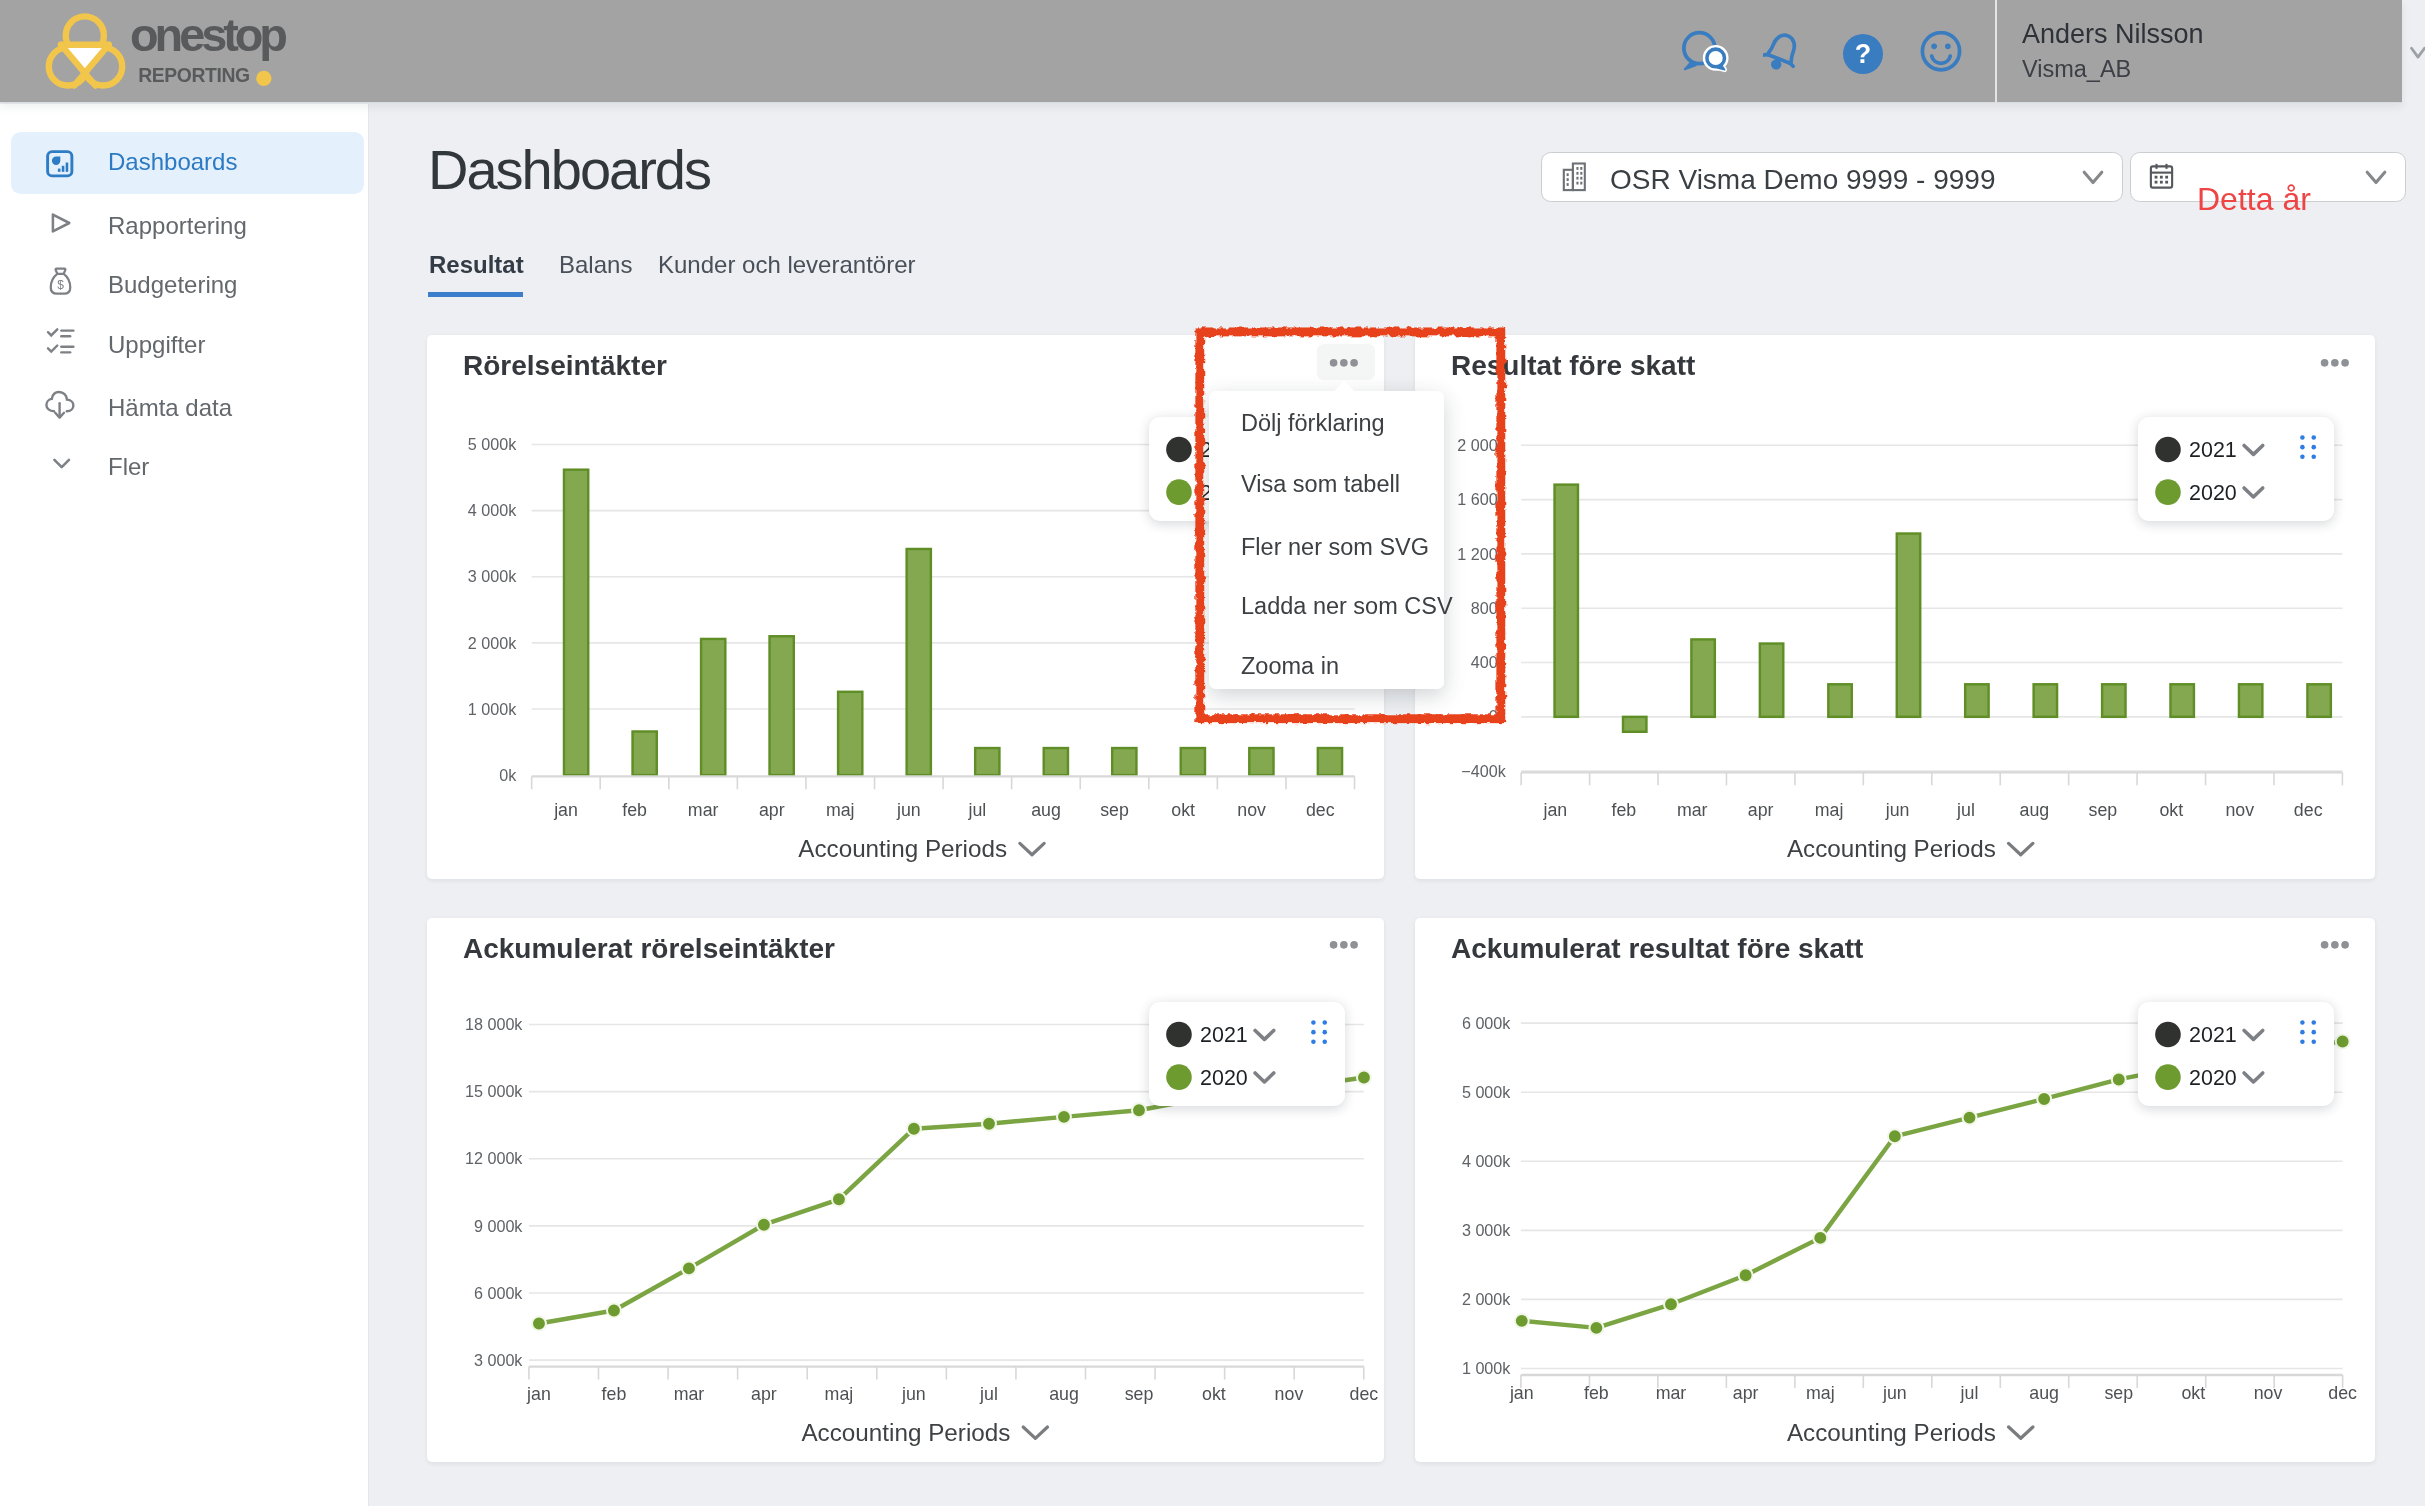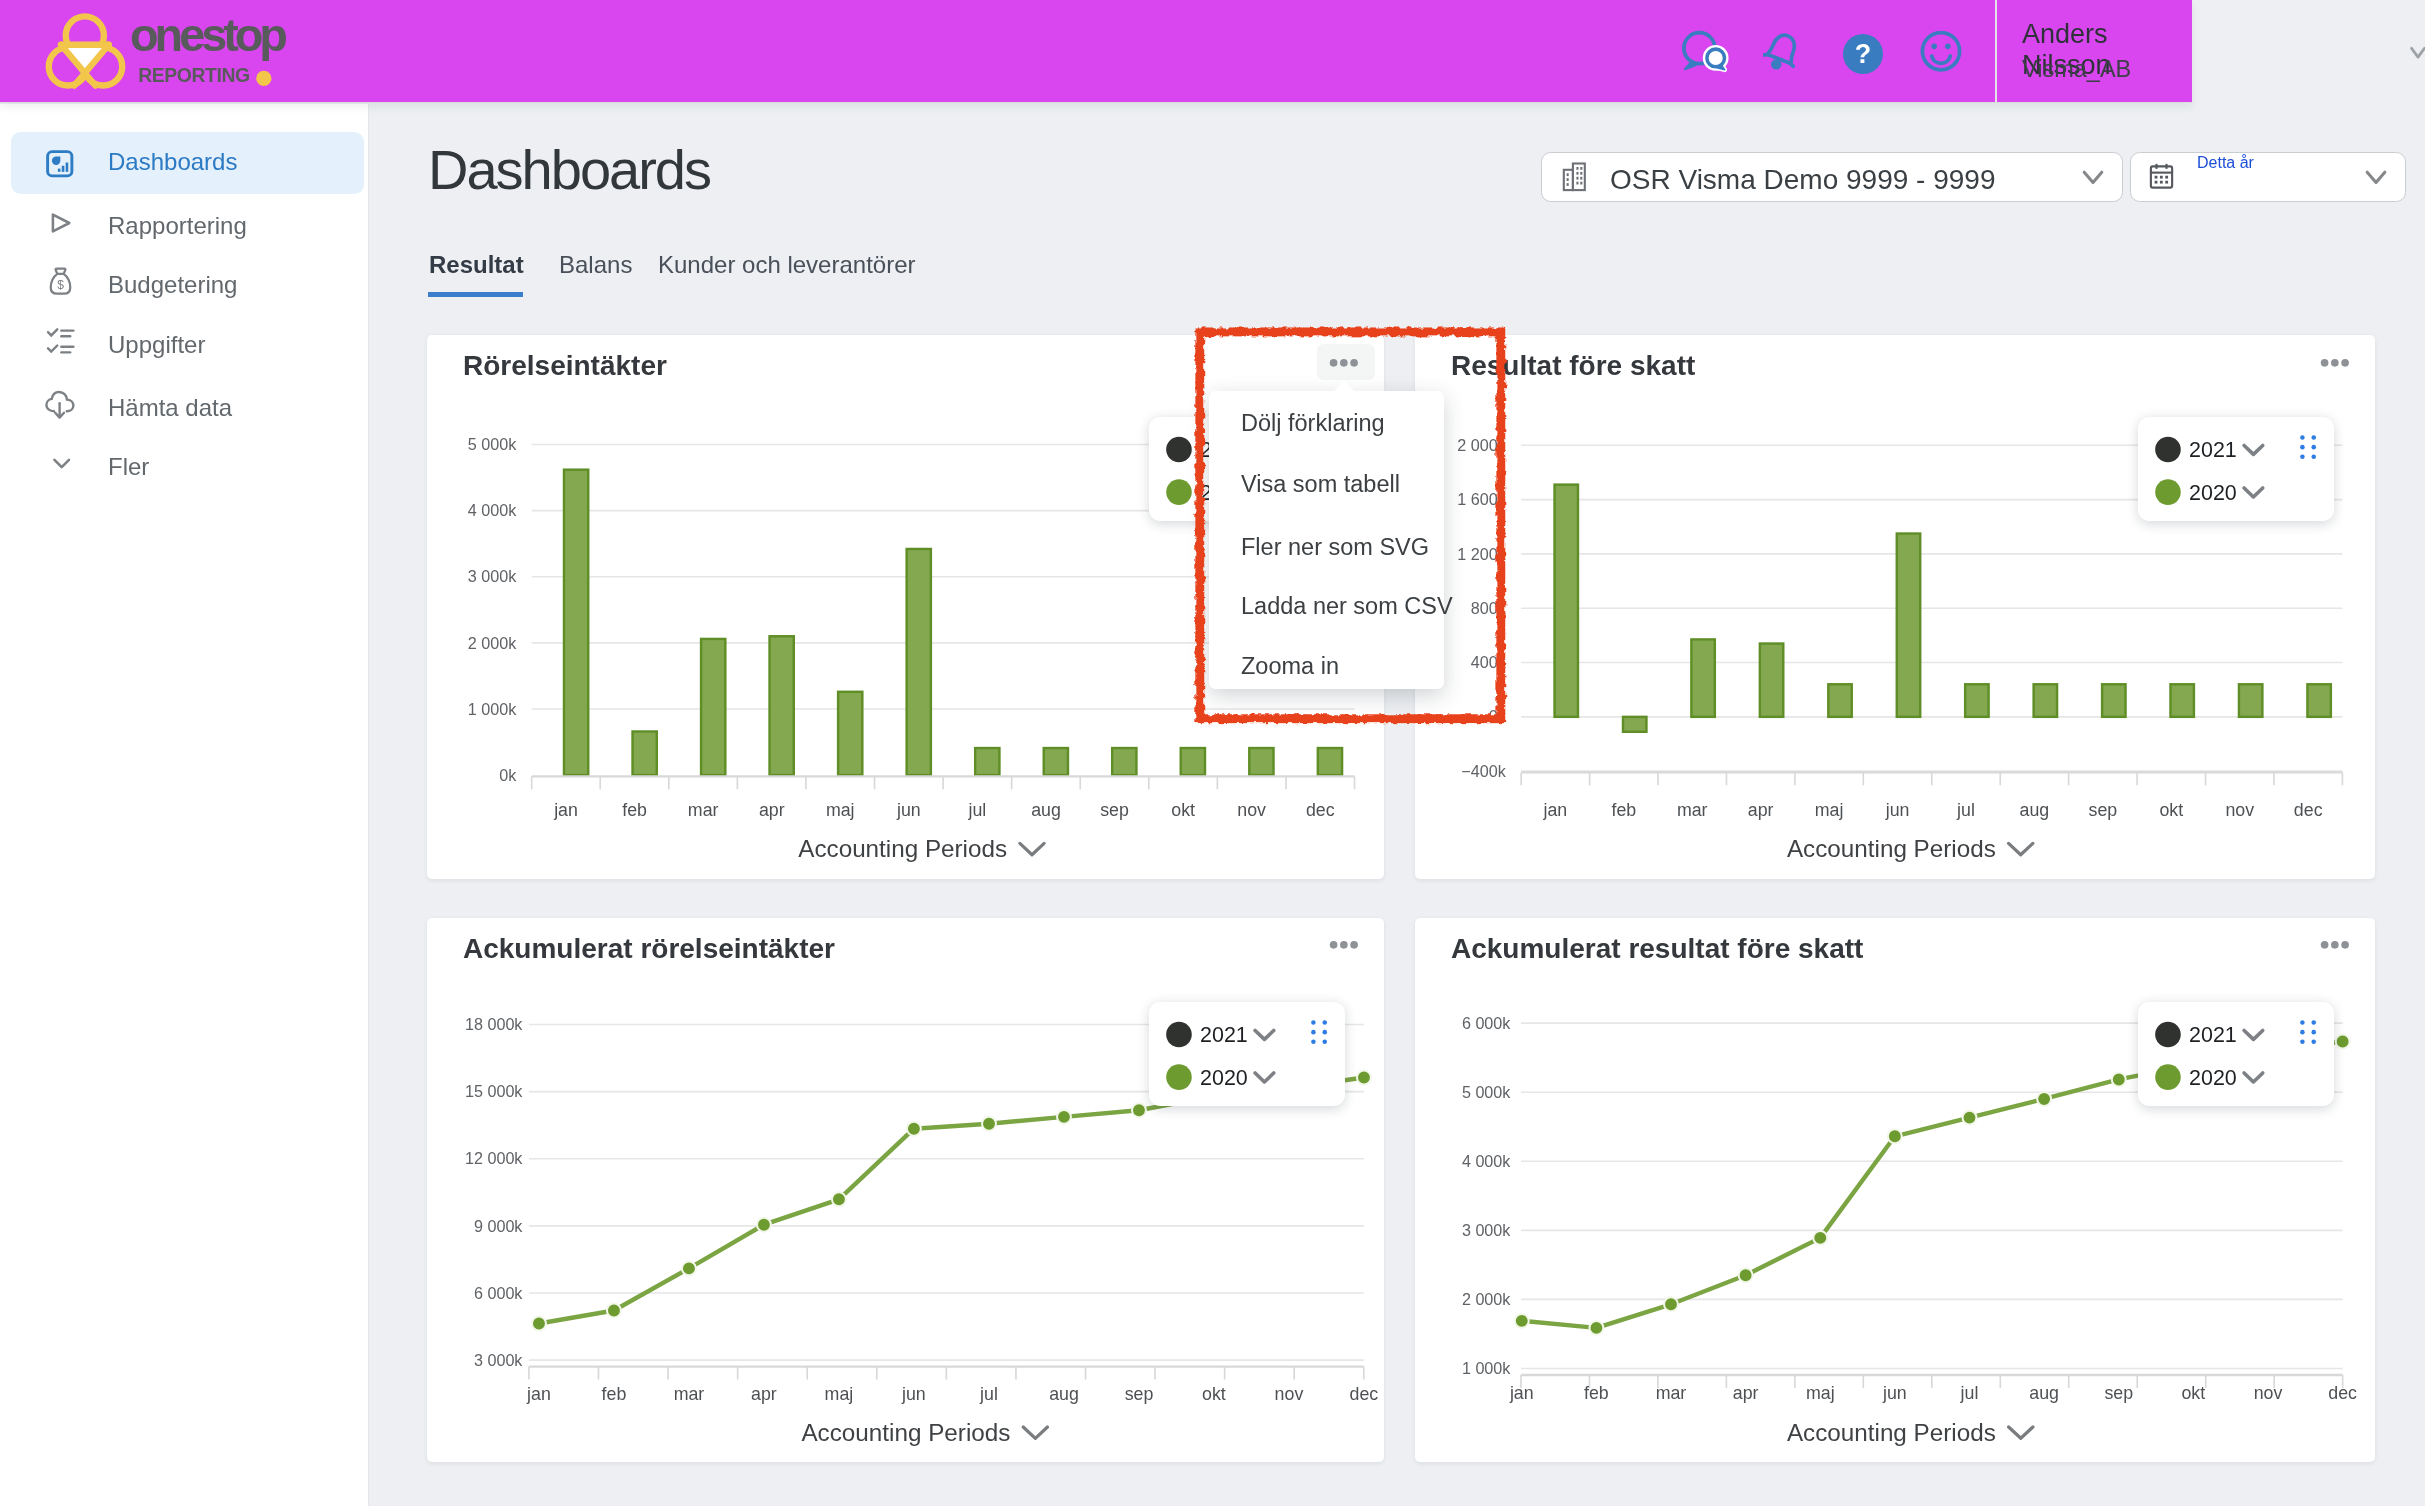--- a/index.html
+++ b/index.html
@@ -1,18 +1,18 @@
 <!DOCTYPE html>
 <html style="font-size:13px"><head><meta charset="utf-8">
 <style>
 *{margin:0;padding:0;box-sizing:border-box}
 html,body{width:2426px;height:1506px;overflow:hidden;background:#edeff2;font-family:"Liberation Sans",sans-serif;-webkit-font-smoothing:antialiased}
 .abs{position:absolute}
 #page{position:relative;width:2426px;height:1506px}
-#header{position:absolute;left:0;top:0;width:2192px;height:103px;background:#d946ef;border-bottom:1.6px solid #d9dcdf;box-shadow:0 4px 8px rgba(40,50,60,.08);z-index:20}
+#header{position:absolute;left:0;top:0;width:2402px;height:103px;background:#a3a3a3;border-bottom:1.6px solid #d9dcdf;box-shadow:0 4px 8px rgba(40,50,60,.08);z-index:20}
 #sidebar{position:absolute;left:0;top:104px;width:369px;height:1402px;background:#fff;border-right:1.6px solid #e4e6e8;z-index:10}
 .sicon{position:absolute}
 .sitem{position:absolute;left:108px;font-size:24px;color:#63686d;white-space:nowrap}
 #selpill{position:absolute;left:11.3px;top:27.5px;width:353px;height:62px;background:#e4f1fc;border-radius:9.7px}
 .card{position:absolute;background:#fff;border-radius:4.9px;box-shadow:0 1.6px 4px rgba(30,40,50,.07)}
 .ctitle{position:absolute;left:36px;top:15px;font-size:28px;font-weight:bold;color:#35393d;white-space:nowrap}
 .legend{position:absolute;width:196px;height:104px;background:#fff;border-radius:11.3px;box-shadow:0 2.4px 11.3px rgba(30,40,50,.18);z-index:30}
 .popup{position:absolute;left:1209px;top:391px;width:235px;height:298px;background:#fff;border-radius:6.5px;box-shadow:0 6.5px 21px rgba(30,40,50,.2);z-index:50}
 .pitem{position:absolute;left:32px;font-size:23.5px;color:#3c4043;white-space:nowrap}
 #hdrdiv{position:absolute;left:1995px;top:0;width:1.6px;height:103px;background:#e2e4e6}
@@ -149,21 +149,21 @@
 <line x1="28" y1="2" x2="28" y2="10" stroke="#55585c" stroke-width="3.4"></line>
 <g fill="#55585c">
 <rect x="9" y="21" width="4.5" height="4.5"></rect>
           <rect x="17.5" y="21" width="4.5" height="4.5"></rect>
           <rect x="26" y="21" width="4.5" height="4.5"></rect>
 <rect x="9" y="29" width="4.5" height="4.5"></rect>
           <rect x="17.5" y="29" width="4.5" height="4.5"></rect>
           <rect x="26" y="29" width="4.5" height="4.5"></rect>
 </g>
 </svg>
-<div class="abs" style="left:66px;top:1px;font-size:16px;color:#1d4ed8">Detta år</div>
+<div class="abs" style="left:66px;top:28px;font-size:32px;color:#ef4444">Detta år</div>
 <svg class="abs" style="left:233px;top:16px" width="24" height="16" viewBox="0 0 30 20">
         <path d="M 4 4 L 15 17 L 26 4" fill="none" stroke="#85888b" stroke-width="3.8" stroke-linecap="round" stroke-linejoin="round"></path>
       </svg>
 </div>
 
 <div class="abs" style="left:429px;top:251px;font-size:24px;font-weight:bold;color:#333b46">Resultat</div>
 <div class="abs" style="left:559px;top:251px;font-size:24px;color:#49505a">Balans</div>
 <div class="abs" style="left:658px;top:251px;font-size:24px;color:#49505a">Kunder och leverantörer</div>
 <div class="abs" style="left:428px;top:292px;width:95px;height:4.9px;background:#3b7ecb"></div>
 

